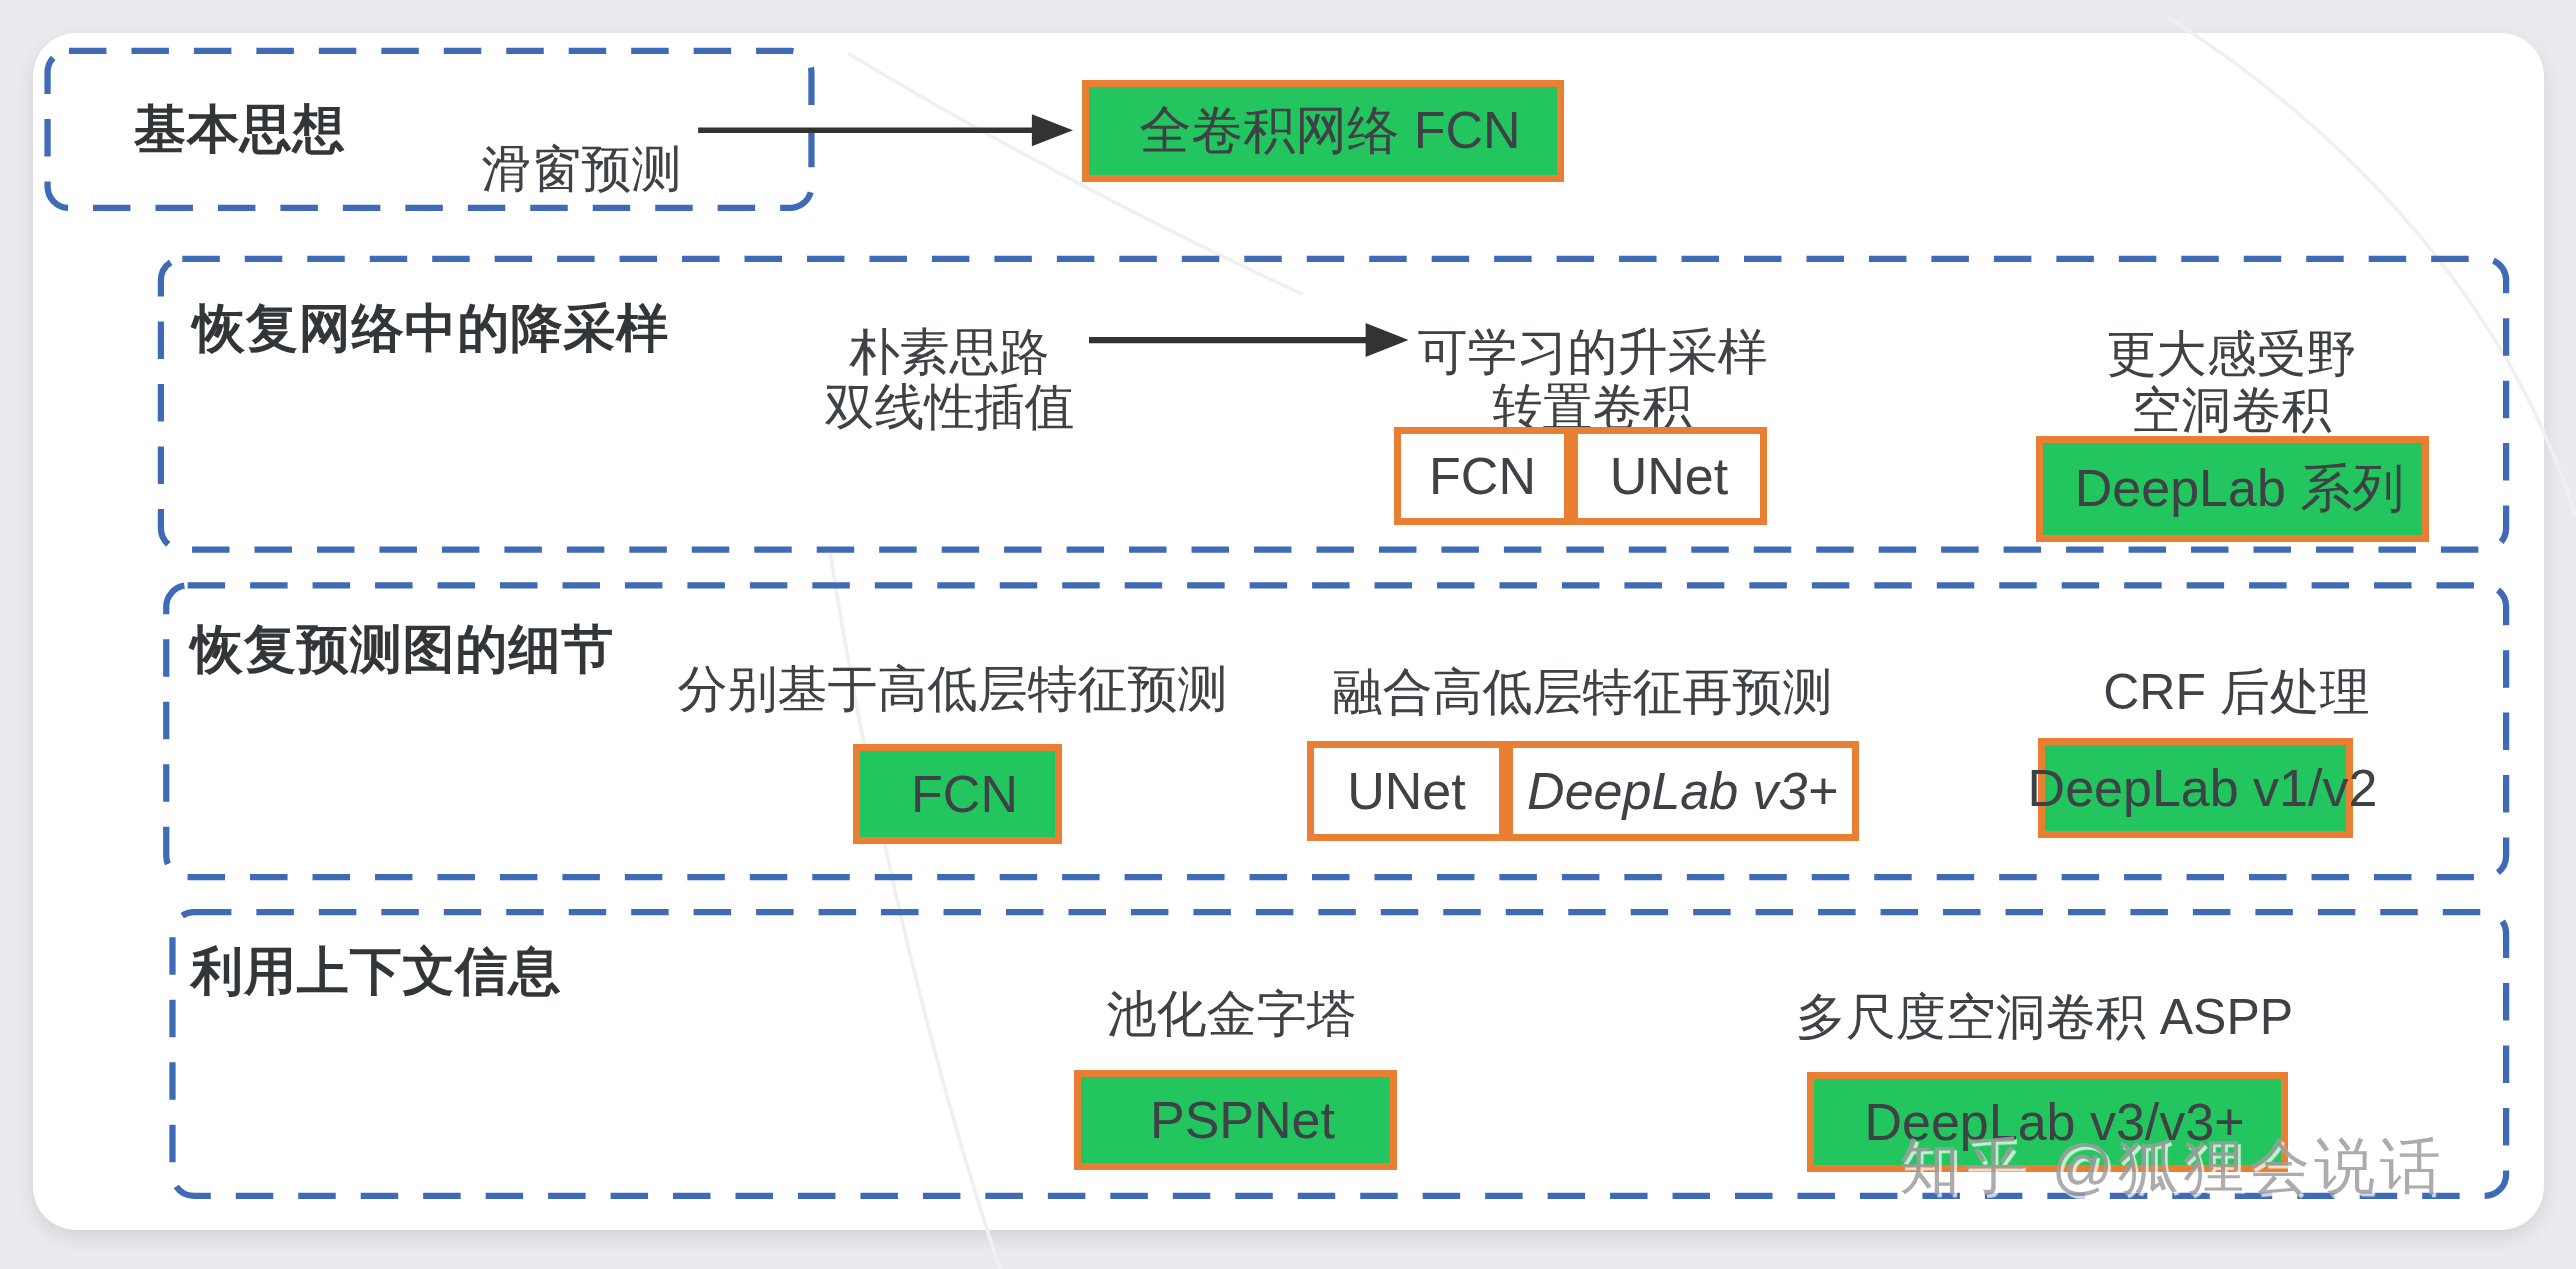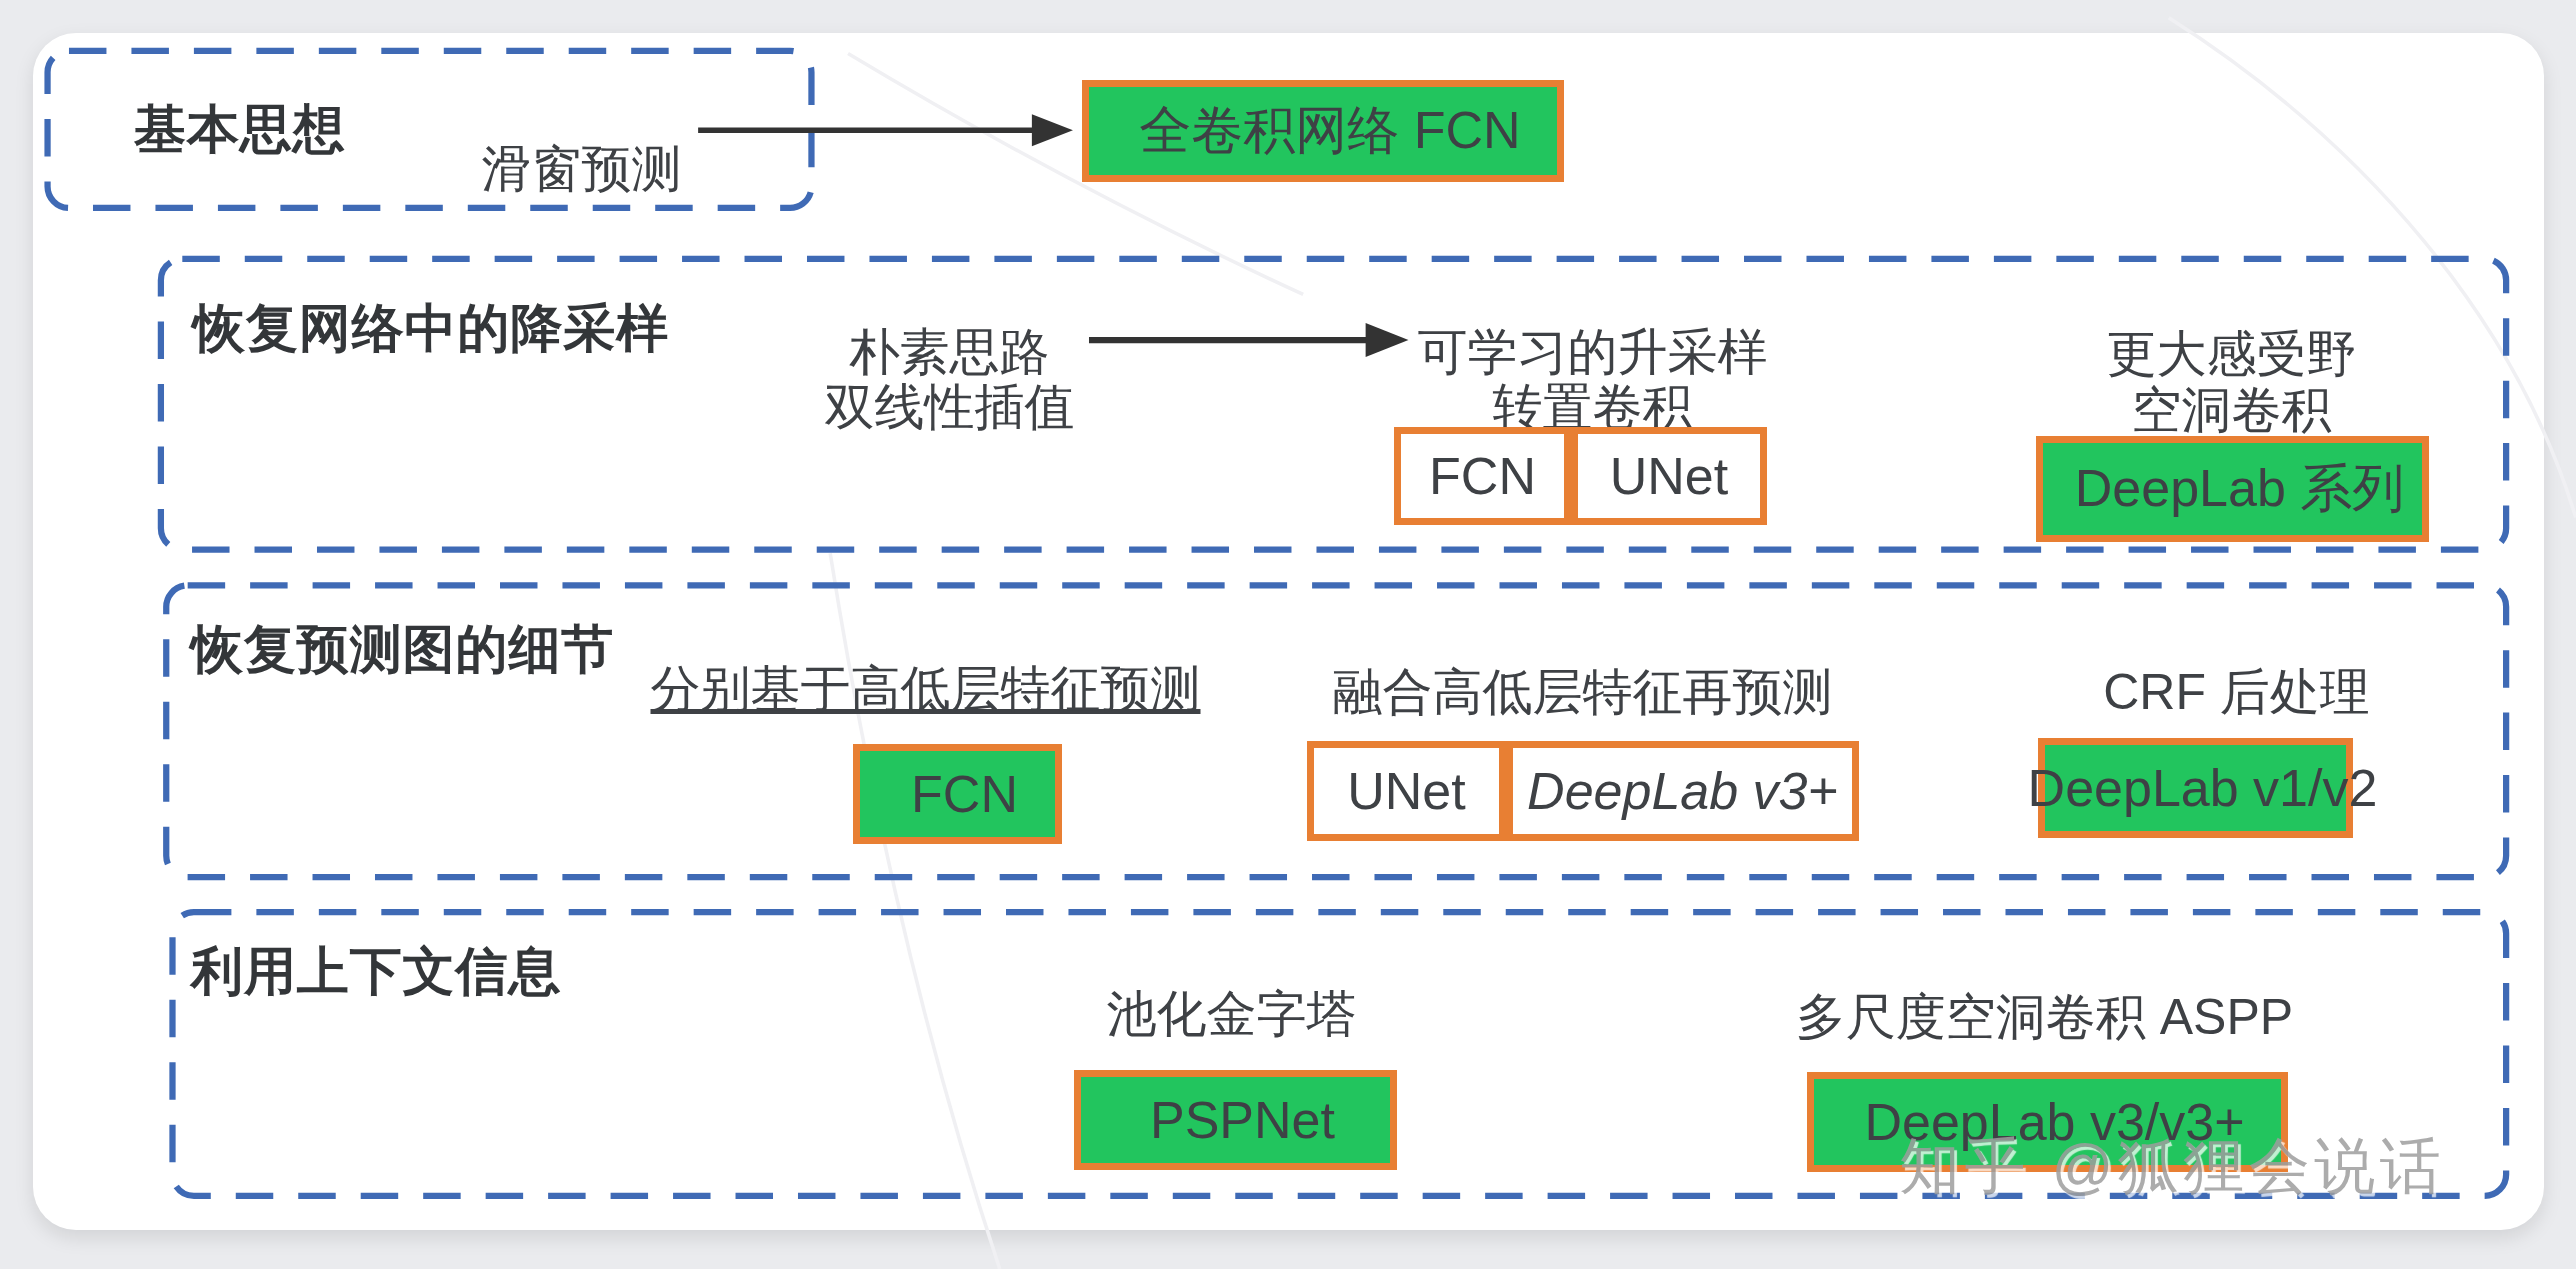--- a/index.html
+++ b/index.html
@@ -78,21 +78,21 @@
   <div class="txt center" style="left:1280px;top:340px;width:625px;">转置卷积</div>
   <div class="obox-group" style="left:1394px;top:427px;height:98px;">
     <div class="obox-cell" style="width:177px;">FCN</div>
     <div class="obox-cell" style="width:196px;">UNet</div>
   </div>
   <div class="txt center" style="left:1919px;top:287px;width:625px;">更大感受野</div>
   <div class="txt center" style="left:1919px;top:343px;width:625px;">空洞卷积</div>
   <div class="obox" style="left:2036px;top:436px;width:393px;height:106px;">DeepLab 系列</div>
 
   <div class="heading" style="left:191px;top:621px;">恢复预测图的细节</div>
-  <div class="txt center" style="left:613px;top:622px;width:625px;text-decoration:underline;">分别基于高低层特征预测</div>
+  <div class="txt center" style="left:640px;top:622px;width:625px;">分别基于高低层特征预测</div>
   <div class="obox" style="left:853px;top:744px;width:209px;height:100px;">FCN</div>
   <div class="txt center" style="left:1270px;top:625px;width:625px;">融合高低层特征再预测</div>
   <div class="obox-group" style="left:1307px;top:741px;height:100px;">
     <div class="obox-cell" style="width:199px;">UNet</div>
     <div class="obox-cell" style="width:353px;font-style:italic;">DeepLab v3+</div>
   </div>
   <div class="txt center" style="left:1924px;top:625px;width:625px;">CRF 后处理</div>
   <div class="obox" style="left:2038px;top:738px;width:315px;height:100px;">DeepLab v1/v2</div>
 
   <div class="heading" style="left:191px;top:943px;">利用上下文信息</div>

